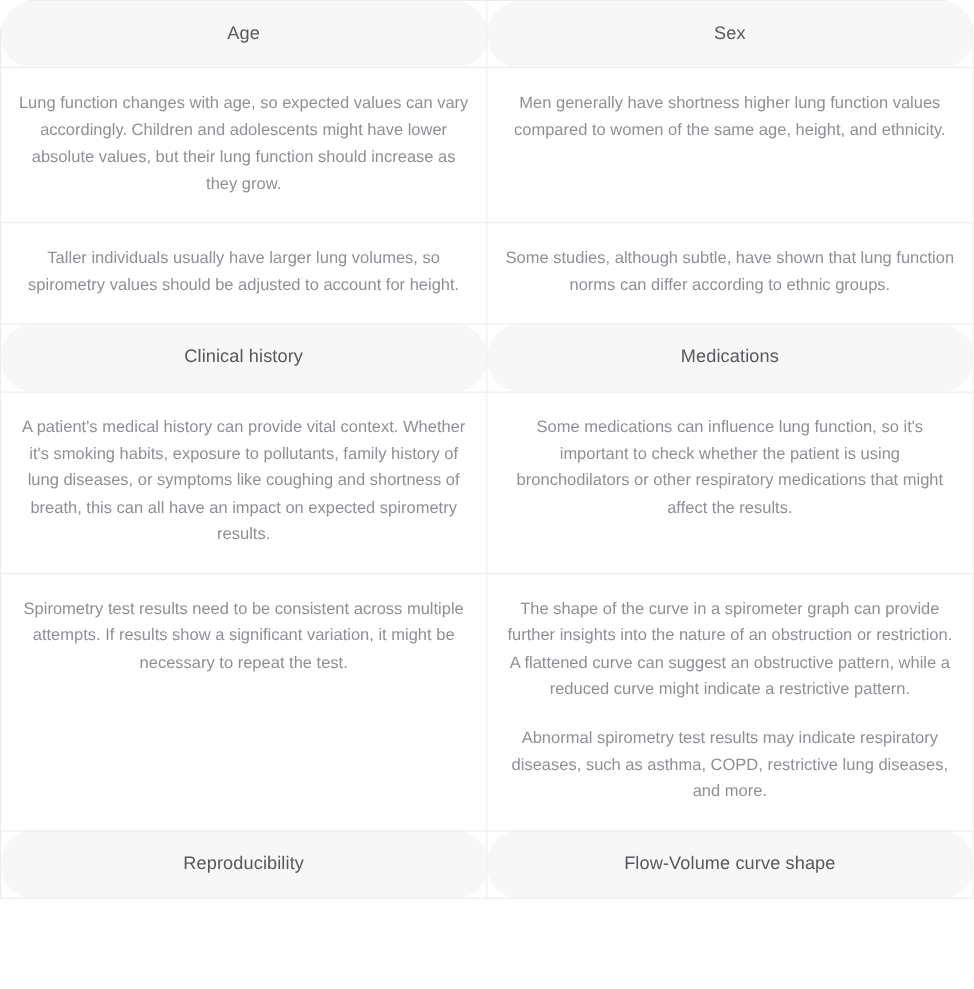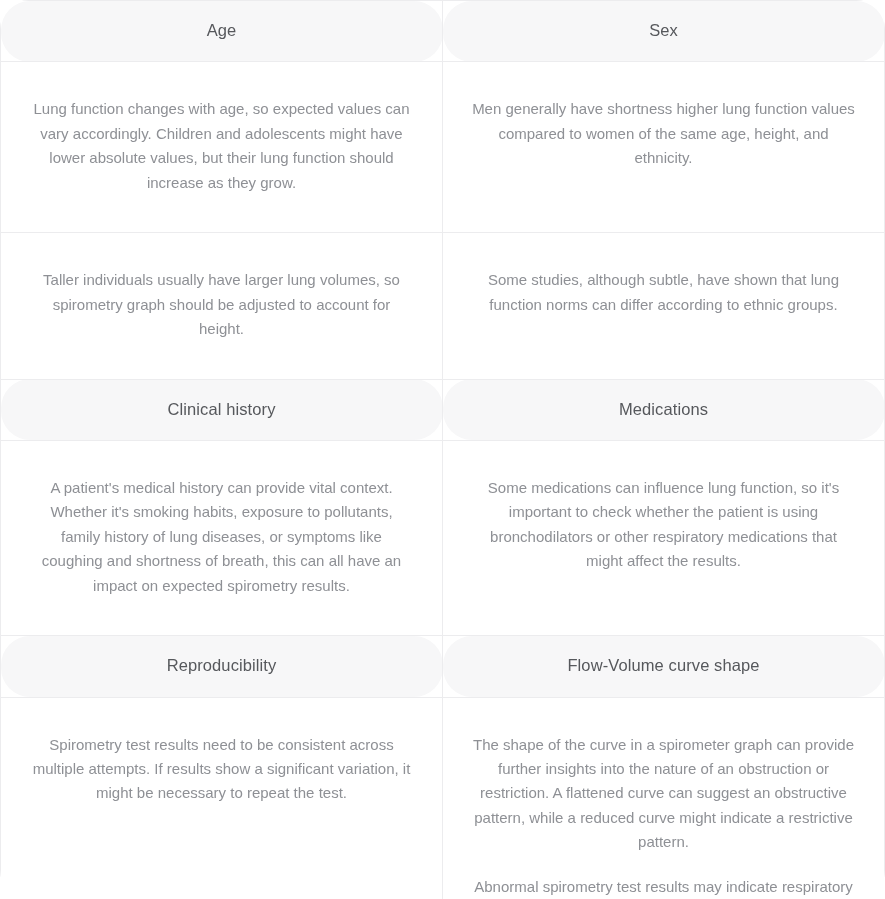--- a/index.html
+++ b/index.html
@@ -48,21 +48,21 @@
     text-align: center;
     vertical-align: top;
     padding: 20px 14px 22px 14px;
     font-size: 15px;
     font-weight: 400;
     color: #8e9095;
     line-height: 1.63;
   }
 
   .body-cell p {
-    margin: 15px;
+    margin: 0;
   }
   .body-cell p + p {
     margin-top: 20px;
   }
 </style>
 </head>
 <body>
 
 <table class="factors-table">
   <colgroup>
@@ -79,48 +79,48 @@
       <td class="body-cell">
         <p>Lung function changes with age, so expected values can vary accordingly. Children and adolescents might have lower absolute values, but their lung function should increase as they grow.</p>
       </td>
       <td class="body-cell">
         <p>Men generally have shortness higher lung function values compared to women of the same age, height, and ethnicity.</p>
       </td>
     </tr>
 
     <tr>
       <td class="body-cell">
-        <p>Taller individuals usually have larger lung volumes, so spirometry graph should be adjusted to account for height.</p>
+        <p>Taller individuals usually have larger lung volumes, so spirometry values should be adjusted to account for height.</p>
       </td>
       <td class="body-cell">
         <p>Some studies, although subtle, have shown that lung function norms can differ according to ethnic groups.</p>
       </td>
     </tr>
 
     <tr>
       <th class="header-cell">Clinical history</th>
       <th class="header-cell">Medications</th>
     </tr>
     <tr>
       <td class="body-cell">
         <p>A patient's medical history can provide vital context. Whether it's smoking habits, exposure to pollutants, family history of lung diseases, or symptoms like coughing and shortness of breath, this can all have an impact on expected spirometry results.</p>
       </td>
       <td class="body-cell">
         <p>Some medications can influence lung function, so it's important to check whether the patient is using bronchodilators or other respiratory medications that might affect the results.</p>
       </td>
     </tr>
 
     <tr>
-      <th class="header-cell">Reproducibility</th>
-      <th class="header-cell">Flow-Volume curve shape</th>
-    </tr>
-    <tr>
       <td class="body-cell">
         <p>Spirometry test results need to be consistent across multiple attempts. If results show a significant variation, it might be necessary to repeat the test.</p>
       </td>
       <td class="body-cell">
         <p>The shape of the curve in a spirometer graph can provide further insights into the nature of an obstruction or restriction. A flattened curve can suggest an obstructive pattern, while a reduced curve might indicate a restrictive pattern.</p>
         <p>Abnormal spirometry test results may indicate respiratory diseases, such as asthma, COPD, restrictive lung diseases, and more.</p>
       </td>
     </tr>
+    <tr>
+      <th class="header-cell">Reproducibility</th>
+      <th class="header-cell">Flow-Volume curve shape</th>
+    </tr>
 
   </tbody>
 </table>
 
 </body></html>

